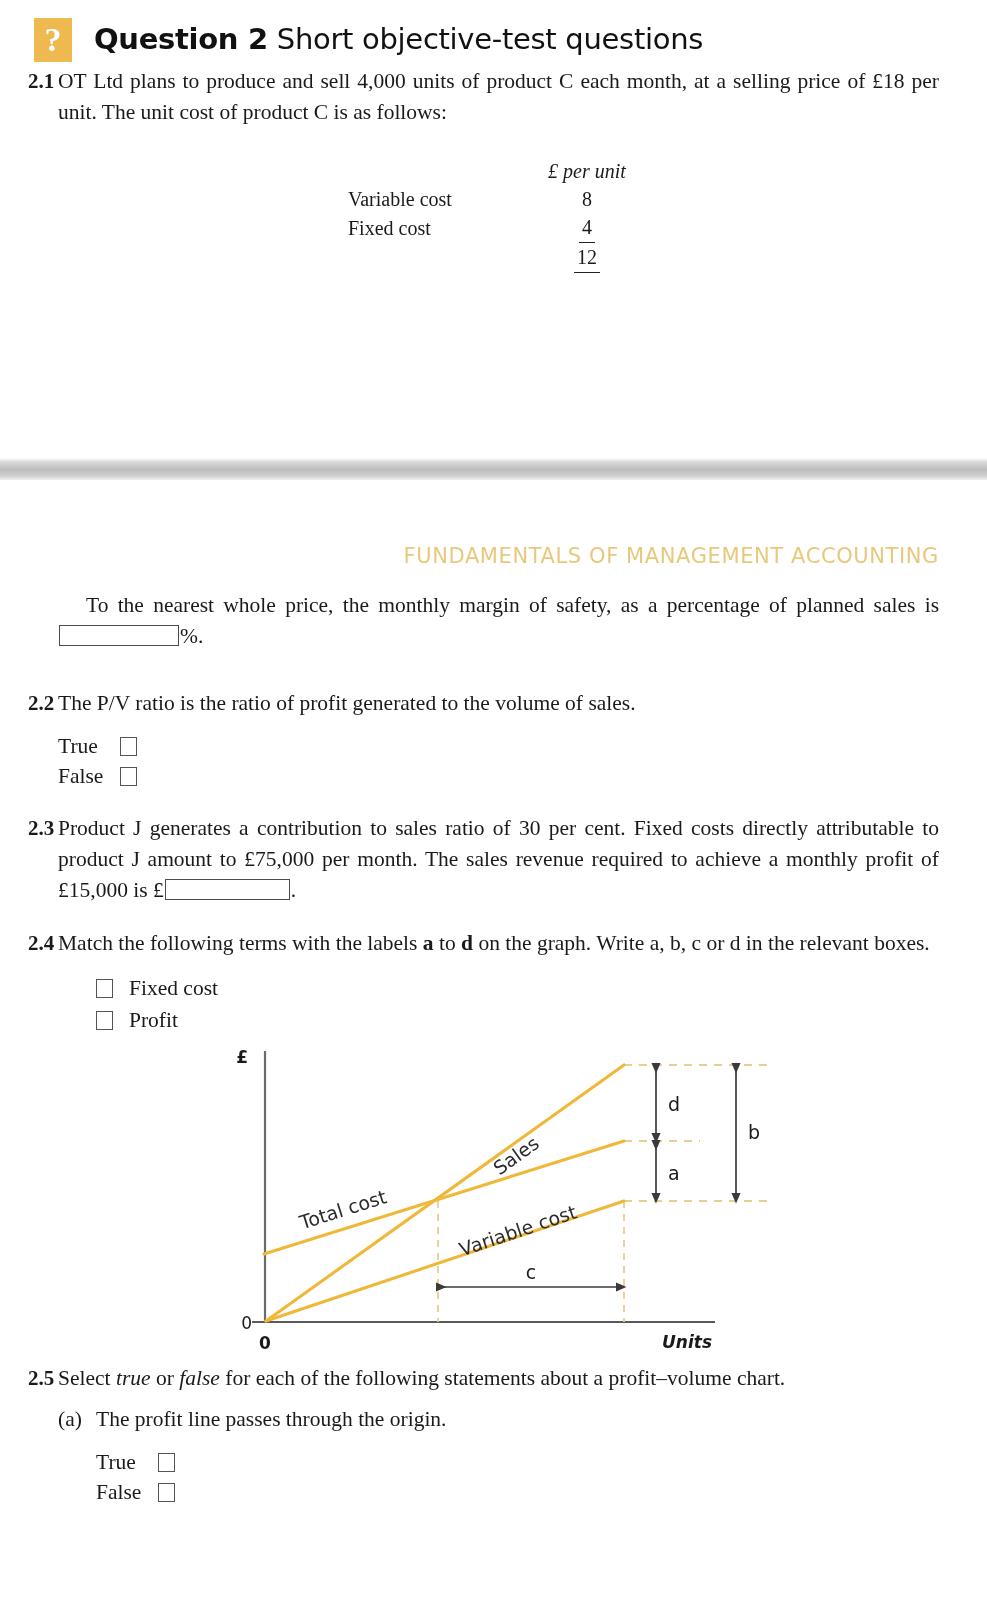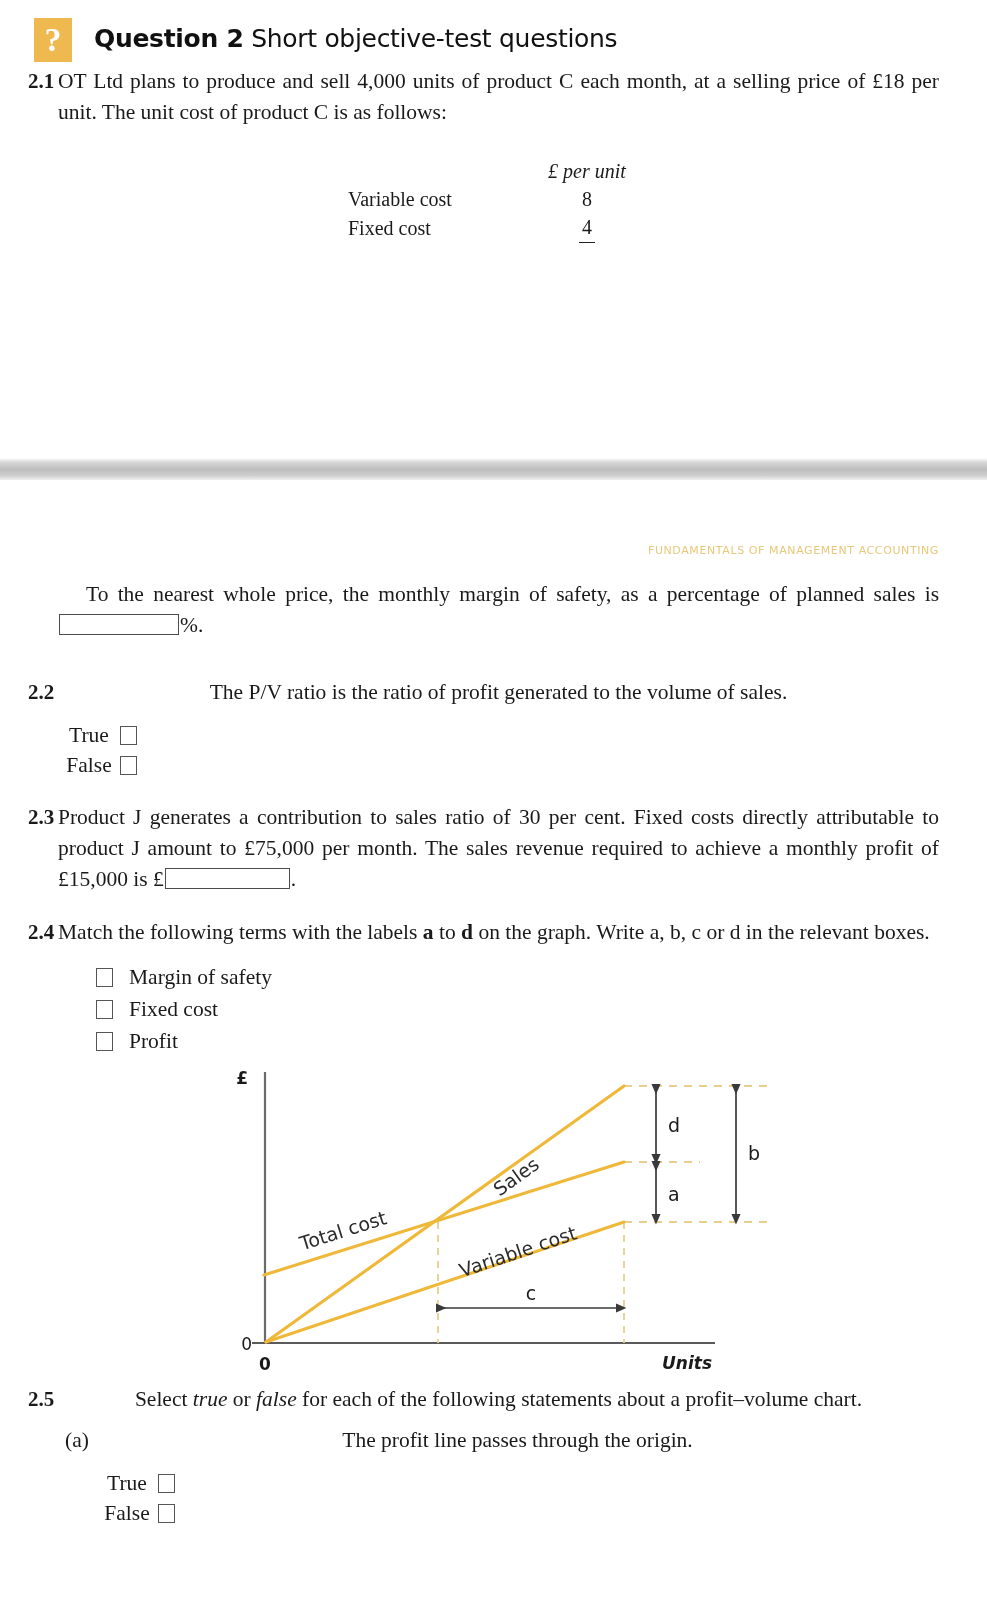--- a/index.html
+++ b/index.html
@@ -30,21 +30,21 @@
     font-size: 34px;
     font-weight: 700;
     line-height: 44px;
     text-align:center;
     flex: 0 0 auto;
     margin-top: 2px;
   }
   .qhead-text {
     margin-left: 22px;
     font-family: "DejaVu Sans", sans-serif;
-    font-size: 25px;
+    font-size: 29px;
     letter-spacing: -0.3px;
     line-height: 46px;
     color:#111;
   }
   .qhead-text .strong { font-weight: 700; }
   .qhead-text .light { font-weight: 400; }
 
   .qitem {
     display: flex;
     align-items: flex-start;
@@ -57,21 +57,21 @@
     font-size: 21px;
     padding-left: 28px;
     line-height: 31px;
   }
   .qbody {
     flex: 1 1 auto;
     font-size: 21.5px;
     line-height: 31px;
     text-align: justify;
   }
-  .qbody.nojust { text-align: center; }
+  .qbody.nojust { text-align: left; }
 
   
   .cost-table {
     margin: 30px 0 0 0;
     width: 100%;
     position: relative;
   }
   .cost-table table {
     border-collapse: collapse;
     margin-left: 348px;
@@ -93,21 +93,21 @@
     background: linear-gradient(to bottom, #ffffff 0%, #d9d9d9 18%, #bdbdbd 52%, #cfcfcf 80%, #efefef 100%);
   }
 
   
   .page-two { position:absolute; left:0; top:490px; right:0; }
 
   .running-head {
     text-align: right;
     padding-right: 48px;
     font-family: "DejaVu Sans", sans-serif;
-    font-size: 11px;
+    font-size: 21px;
     letter-spacing: 0.6px;
     color: #e8c87a;
     margin-top: 54px;
   }
 
   .para-indent { text-indent: 28px; }
 
   .blank-field {
     display: inline-block;
     border: 1.2px solid #4c4c4c;
@@ -188,20 +188,24 @@
         <td class="cost-val cost-head">£ per unit</td>
       </tr>
       <tr>
         <td class="cost-label">Variable cost</td>
         <td class="cost-val">8</td>
       </tr>
       <tr>
         <td class="cost-label">Fixed cost</td>
         <td class="cost-val"><span class="underline-num">4</span></td>
       </tr>
+      <tr>
+        <td class="cost-label"></td>
+        <td class="cost-val"><span class="dbl">12</span></td>
+      </tr>
     </tbody>
       </table>
   </div>
 
 </div>
 
 <div class="page-break"></div>
 
 <div class="page-two">
 
@@ -234,24 +238,20 @@
     <div class="qnum">2.3</div>
     <div class="qbody"><span>Product J generates a contribution to sales ratio of 30 per cent. Fixed costs directly attributable to product J amount to £75,000 per month. The sales revenue required to achieve a monthly profit of £15,000 is £</span><span class="blank-field bf-money"></span><span>.</span></div>
   </div>
 
   <div class="qitem" style="margin-top:22px;">
     <div class="qnum">2.4</div>
     <div class="qbody"><span>Match the following terms with the labels </span><b>a</b><span> to </span><b>d</b><span> on the graph. Write a, b, c or d in the relevant boxes.</span></div>
   </div>
 
   <div class="match-list indent-block">
-    <div class="match-row">
-      <span class="cbox"></span>
-      <span>Margin of safety</span>
-    </div>
     <div class="match-row">
       <span class="cbox"></span>
       <span>Fixed cost</span>
     </div>
     <div class="match-row">
       <span class="cbox"></span>
       <span>Profit</span>
     </div>
   </div>
 

